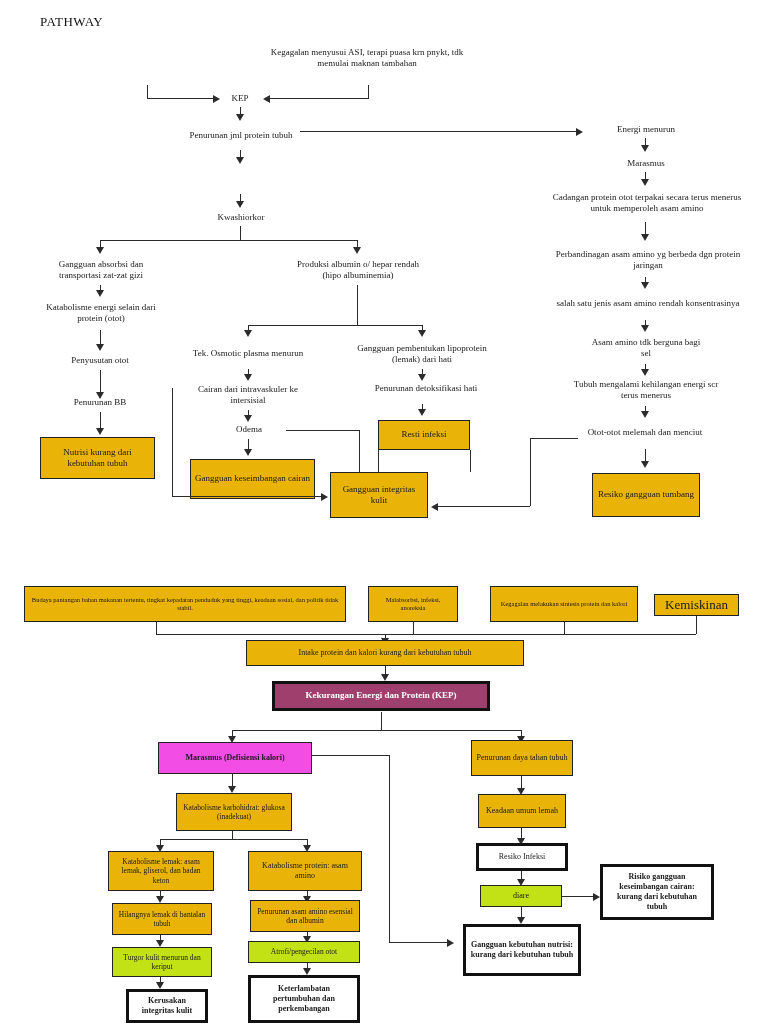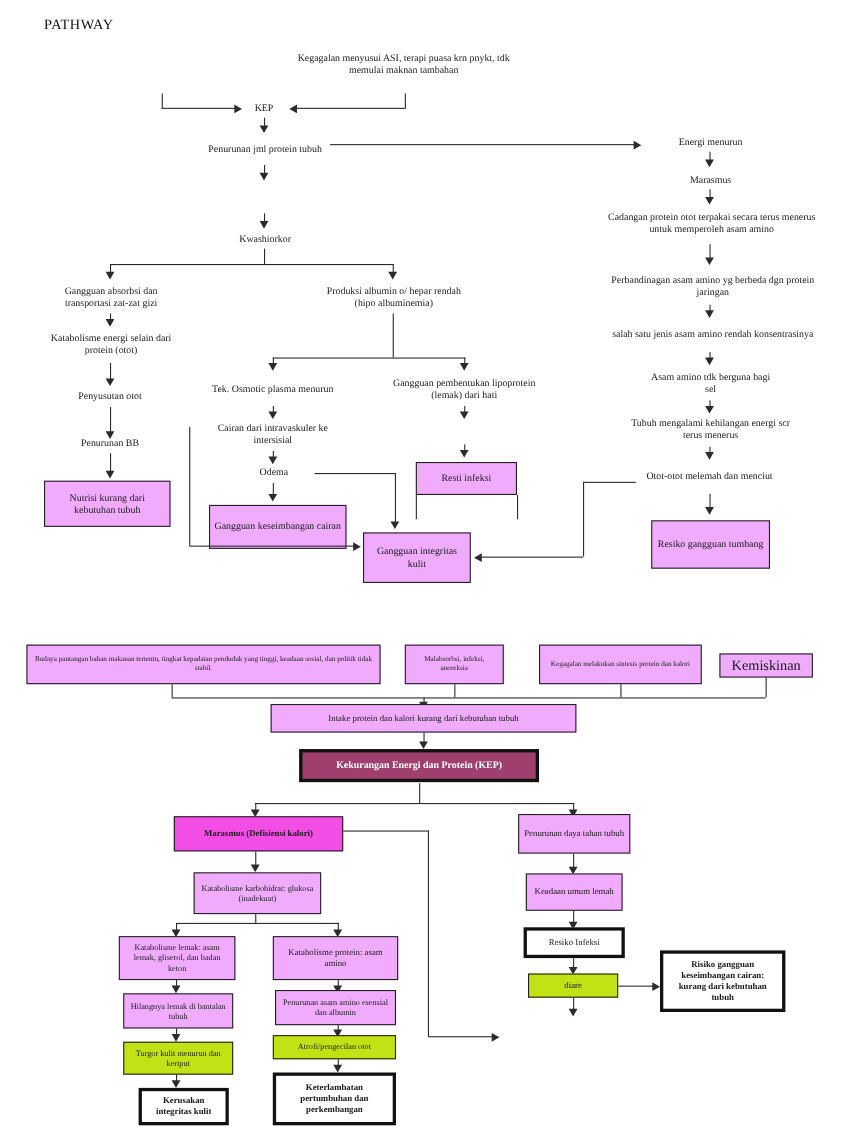--- a/index.html
+++ b/index.html
@@ -33,21 +33,21 @@
     font-size: 9px;
     color: #1a1a1a;
     white-space: normal;
   }
   .plain { 
     border: none;
     background: transparent;
   }
   .boxed {
     border: 1px solid #222;
-    background: #f0abfc;
+    background: #eab308;
     padding: 3px 4px;
   }
   .boxed-thick {
     border: 2px solid #111;
     background: #fff;
     padding: 3px 4px;
   }
   .fill-plum  { background: #9e3f6d; color: #ffffff; font-weight: bold; }
   .fill-pink  { background: #f24ee6; color: #1a1a1a; font-weight: bold; }
   .fill-green { background: #c2e215; color: #1a1a1a; }
@@ -170,31 +170,32 @@
   <div class="node plain" style="left:214px; top:423px; width:70px; height:14px;">Odema</div>
 
   <div class="ln v" style="left:248px; top:439px; height:12px;"></div>
   <div class="arrow-d" style="left:244px; top:449px;"></div>
   <div class="node boxed" style="left:190px; top:459px; width:125px; height:40px;">Gangguan keseimbangan cairan</div>
 
   <div class="ln h" style="left:286px; top:430px; width:74px;"></div>
   <div class="ln v" style="left:359px; top:430px; height:46px;"></div>
   <div class="arrow-d" style="left:355px; top:474px;"></div>
 
+  <div class="node plain" style="left:368px; top:375px; width:116px; height:28px;">Penurunan detoksifikasi hati</div>
   <div class="ln v" style="left:422px; top:369px; height:8px;"></div>
   <div class="arrow-d" style="left:418px; top:374px;"></div>
 
   <div class="ln v" style="left:422px; top:404px; height:8px;"></div>
   <div class="arrow-d" style="left:418px; top:409px;"></div>
   <div class="node boxed" style="left:378px; top:420px; width:92px; height:30px;">Resti infeksi</div>
 
   <div class="ln v" style="left:378px; top:450px; height:22px;"></div>
   <div class="ln v" style="left:470px; top:450px; height:22px;"></div>
 
-  <div class="node boxed" style="left:330px; top:484px; width:98px; height:46px;">Gangguan integritas kulit</div>
+  <div class="node boxed" style="left:330px; top:472px; width:98px; height:46px;">Gangguan integritas kulit</div>
 
   <div class="ln v" style="left:172px; top:388px; height:108px;"></div>
   <div class="ln h" style="left:172px; top:388px; width:0px;"></div>
   <div class="ln h" style="left:172px; top:496px; width:150px;"></div>
   <div class="arrow-r" style="left:321px; top:493px;"></div>
 
   <div class="node plain" style="left:596px; top:123px; width:100px; height:14px;">Energi menurun</div>
   <div class="ln v" style="left:645px; top:138px; height:10px;"></div>
   <div class="arrow-d" style="left:641px; top:145px;"></div>
   <div class="node plain" style="left:600px; top:157px; width:92px; height:14px;">Marasmus</div>
@@ -282,20 +283,21 @@
   <div class="ln v" style="left:521px; top:871px; height:12px;"></div>
   <div class="arrow-d" style="left:517px; top:879px;"></div>
   <div class="node boxed fill-green" style="left:480px; top:885px; width:82px; height:22px; font-size:8px;">diare</div>
 
   <div class="ln h" style="left:562px; top:896px; width:34px;"></div>
   <div class="arrow-r" style="left:593px; top:893px;"></div>
   <div class="node boxed-thick" style="left:600px; top:864px; width:114px; height:56px; font-size:8px; border-width:3px; font-weight:bold;">Risiko gangguan keseimbangan cairan: kurang dari kebutuhan tubuh</div>
 
   <div class="ln v" style="left:521px; top:907px; height:14px;"></div>
   <div class="arrow-d" style="left:517px; top:917px;"></div>
+  <div class="node boxed-thick" style="left:463px; top:924px; width:118px; height:52px; font-size:8px; border-width:3px; font-weight:bold;">Gangguan kebutuhan nutrisi: kurang dari kebutuhan tubuh</div>
 
   <div class="ln v" style="left:232px; top:831px; height:8px;"></div>
   <div class="ln h" style="left:160px; top:839px; width:148px;"></div>
   <div class="ln v" style="left:160px; top:839px; height:8px;"></div>
   <div class="arrow-d" style="left:156px; top:845px;"></div>
   <div class="ln v" style="left:307px; top:839px; height:8px;"></div>
   <div class="arrow-d" style="left:303px; top:845px;"></div>
 
   <div class="node boxed" style="left:108px; top:851px; width:106px; height:40px; font-size:7.5px;">Katabolisme lemak: asam lemak, gliserol, dan badan keton</div>
   <div class="node boxed" style="left:248px; top:851px; width:114px; height:40px; font-size:8px;">Katabolisme protein: asam amino</div>

